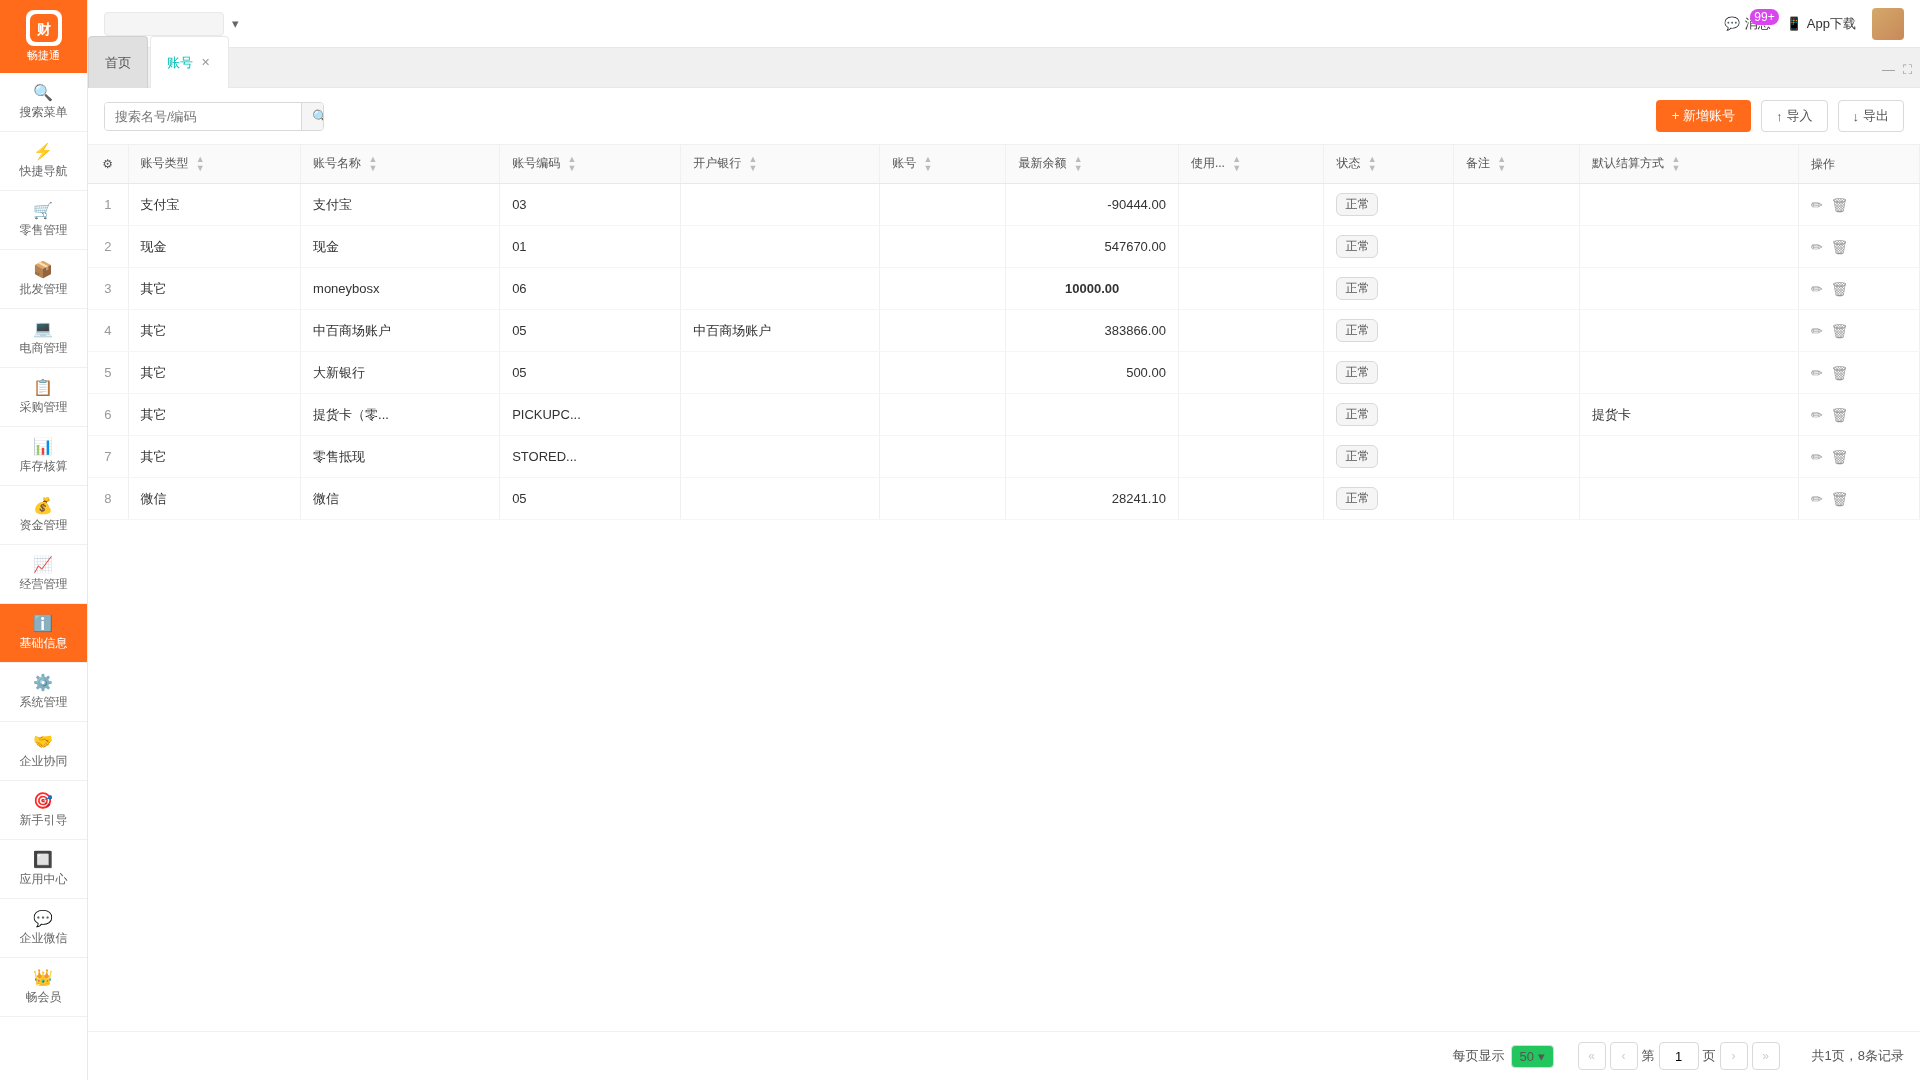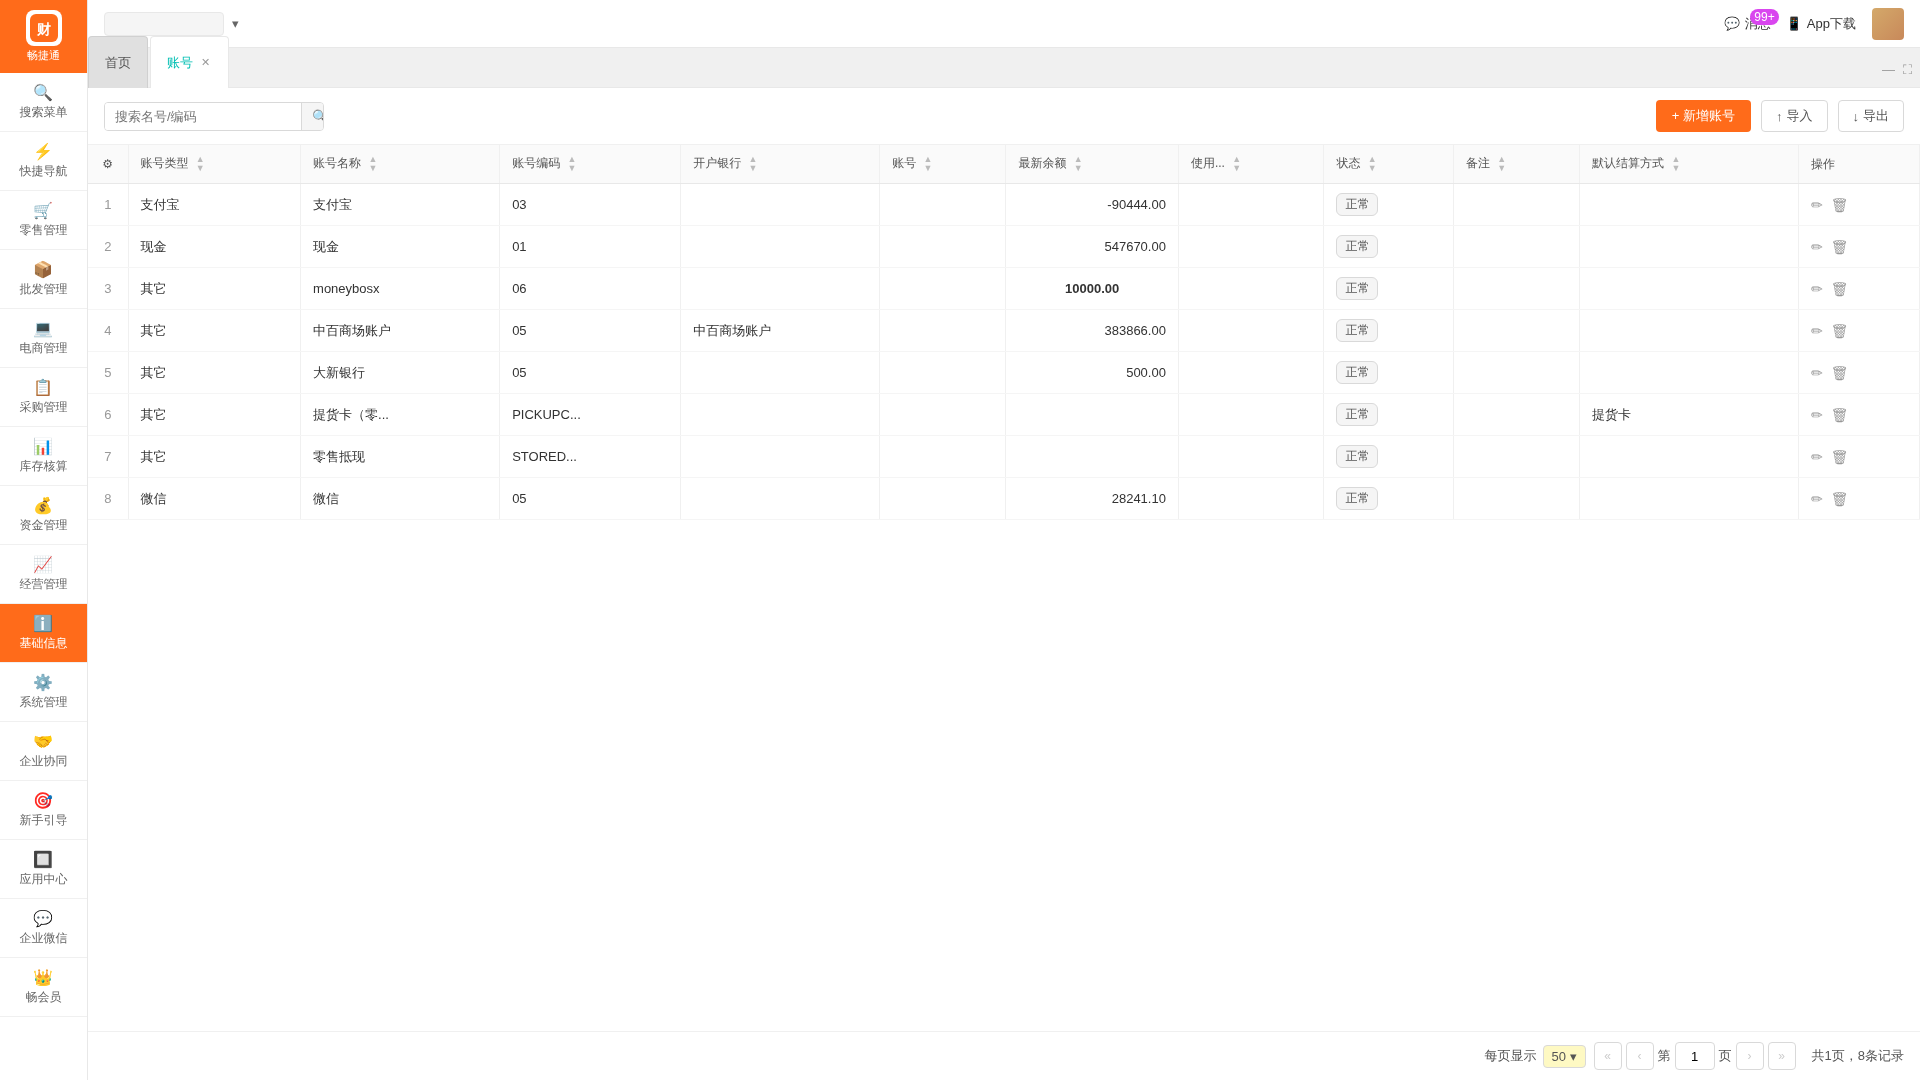--- a/index.html
+++ b/index.html
@@ -333,38 +333,38 @@
       width: 40px;
       text-align: center;
     }
 
     
     .pagination {
       padding: 10px 16px;
       display: flex;
       align-items: center;
       justify-content: flex-end;
-      gap: 8px;
+      gap: 24px;
       border-top: 1px solid #f0f0f0;
       flex-shrink: 0;
       background: #fff;
     }
     .page-size-select {
       display: flex;
       align-items: center;
       gap: 6px;
       color: #555;
       font-size: 13px;
     }
     .select-box {
       border: 1px solid #d9d9d9;
       border-radius: 4px;
       padding: 3px 8px;
       font-size: 13px;
-      background: #fef9c3;
+      background: #22c55e;
       cursor: pointer;
       display: flex;
       align-items: center;
       gap: 4px;
     }
     .page-nav {
       display: flex;
       align-items: center;
       gap: 4px;
     }

